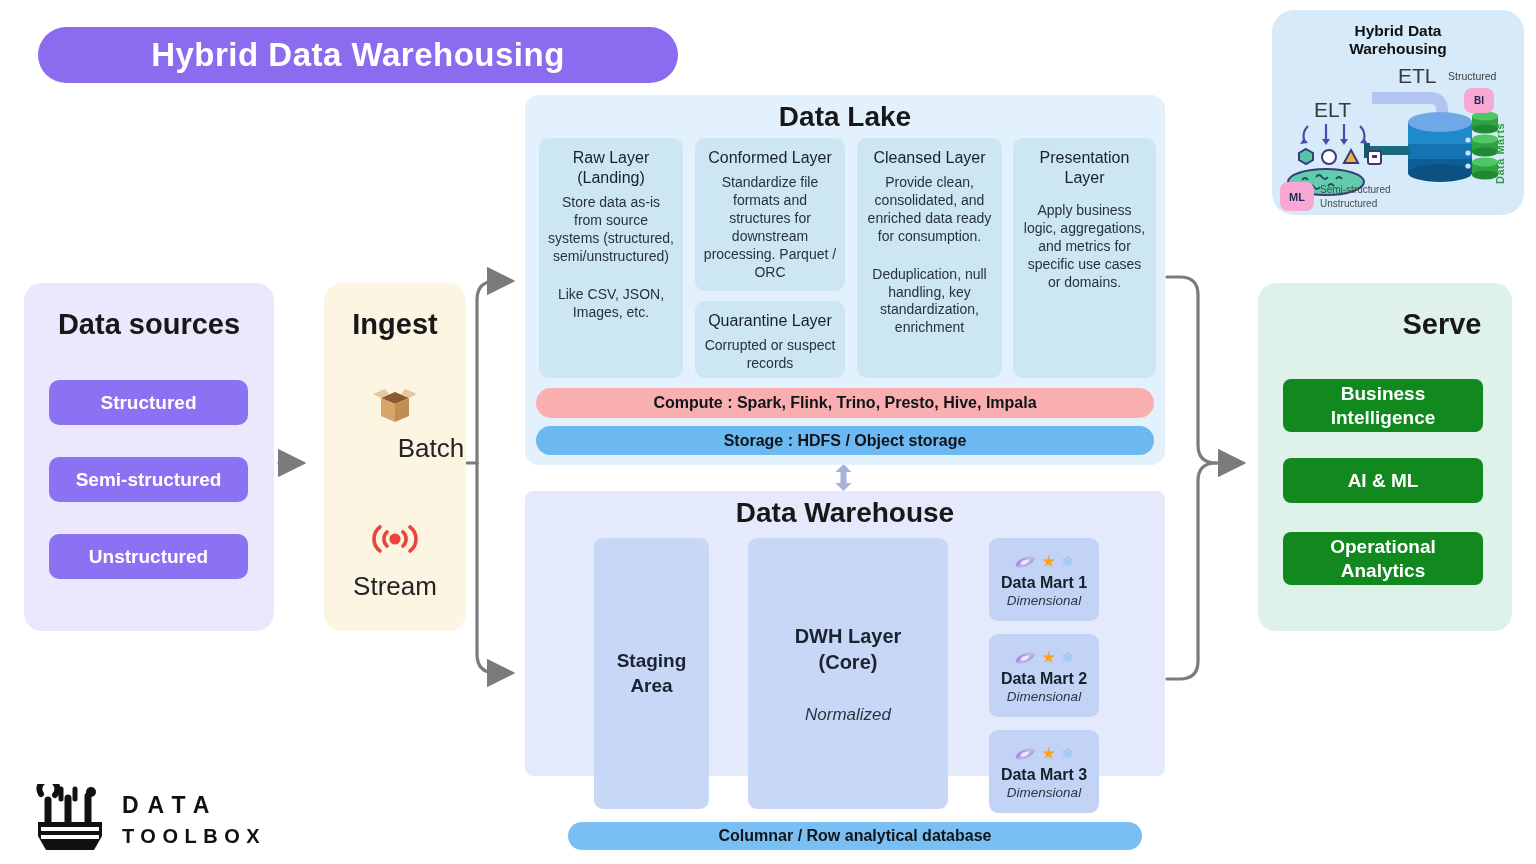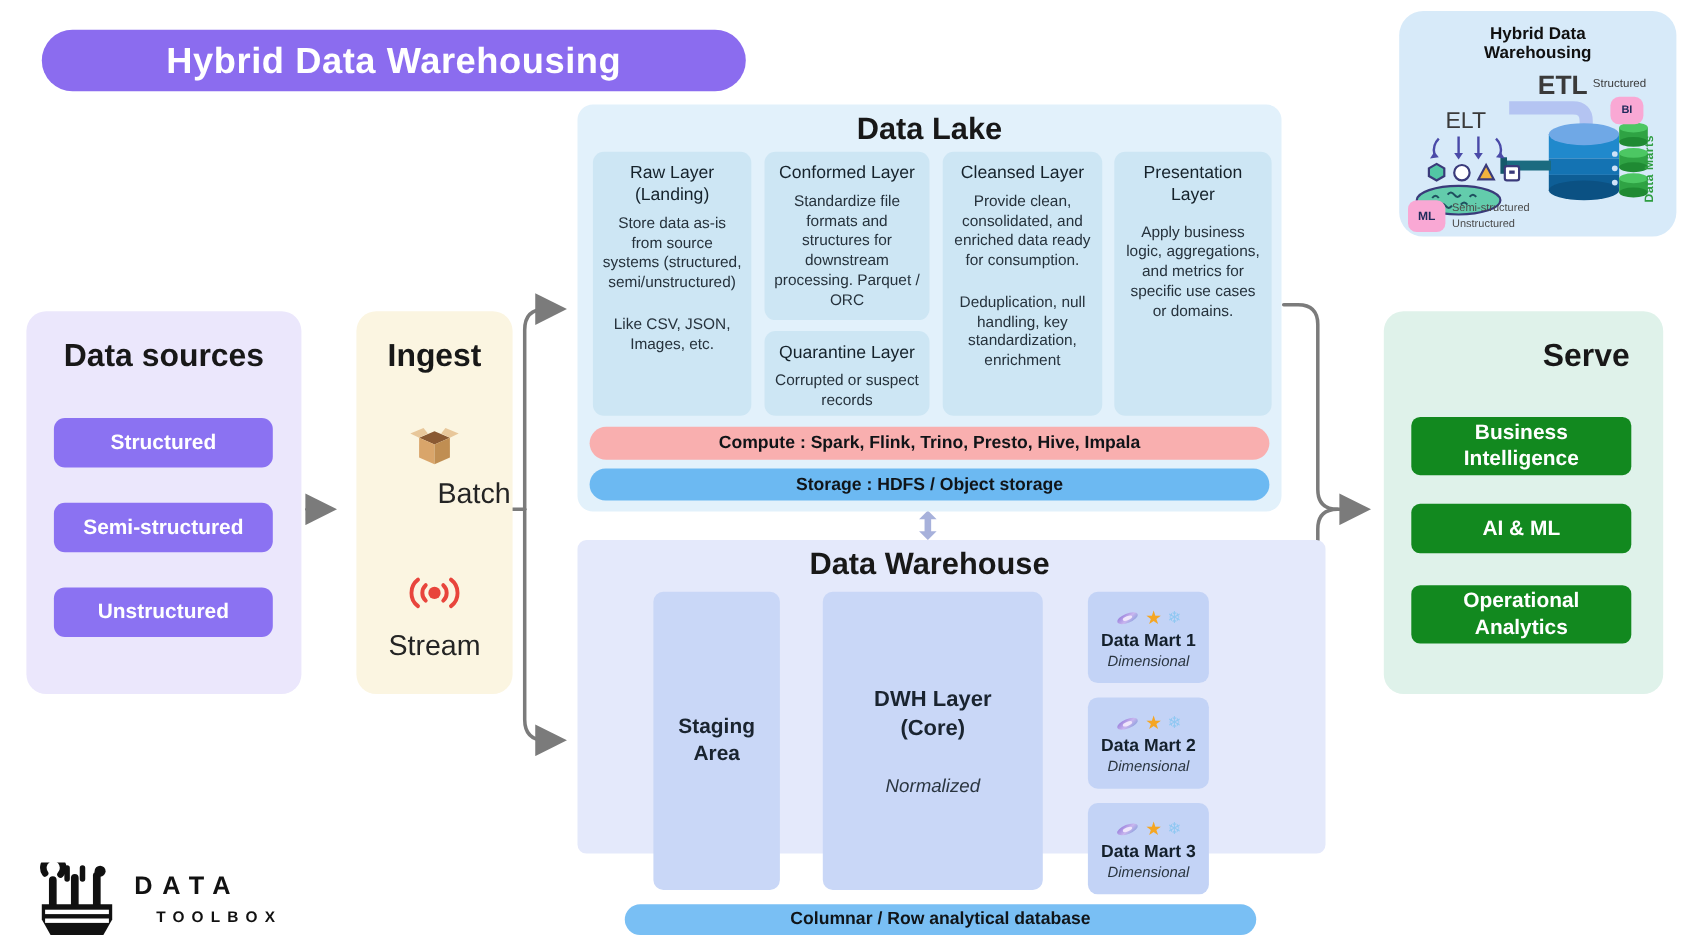--- a/index.html
+++ b/index.html
@@ -30,21 +30,21 @@
   .lake-title{left:0;top:6px;width:640px;font-size:28px;}
   .lcard{background:#cde6f4;border-radius:10px;padding:10px 8px;box-sizing:border-box;text-align:center;}
   .lcard .ct{font-weight:normal;font-size:16px;line-height:1.25;color:#15222b;}
   .lcard .cb{font-size:14px;line-height:1.28;color:#26323c;margin-top:6px;overflow-wrap:anywhere;}
   .bar{border-radius:15px;display:flex;align-items:center;justify-content:center;
        font-weight:bold;font-size:16px;color:#101418;}
   .compute-bar{left:11px;top:293px;width:618px;height:30px;background:#f9afaf;}
   .storage-bar{left:11px;top:331px;width:618px;height:29px;background:#6cb9f2;}
 
   
-  .dw-panel{left:525px;top:491px;width:640px;height:285px;background:#e4e9fb;border-radius:8px;padding-left:40px;}
+  .dw-panel{left:525px;top:491px;width:640px;height:285px;background:#e4e9fb;border-radius:8px;}
   .dw-title{left:0;top:6px;width:640px;font-size:28px;}
   .wcard{background:#c9d7f7;border-radius:9px;display:flex;flex-direction:column;align-items:center;justify-content:center;text-align:center;}
   .staging{left:69px;top:47px;width:115px;height:271px;font-weight:bold;font-size:19px;line-height:1.3;color:#1a2430;}
   .dwhcore{left:223px;top:47px;width:200px;height:271px;}
   .dwhcore .t{font-weight:bold;font-size:20px;line-height:1.3;color:#1a2430;width:120px;}
   .dwhcore .n{font-style:italic;font-size:17px;color:#2a3540;margin-top:30px;}
   .mart{left:464px;width:110px;height:83px;background:#c3d3f6;border-radius:9px;
         display:flex;flex-direction:column;align-items:center;justify-content:center;}
   .mart .icons{display:flex;align-items:center;gap:5px;height:20px;}
   .mart .nm{font-weight:bold;font-size:16px;color:#14202c;margin-top:2px;}
@@ -64,21 +64,21 @@
   .mini-title{left:56px;top:12px;width:140px;text-align:center;font-weight:bold;font-size:15.5px;line-height:1.15;color:#101010;}
   .mini-lab{position:absolute;color:#3a3a3a;}
   .badge{position:absolute;background:#f9a8d4;border-radius:8px;display:flex;align-items:center;justify-content:center;
          font-weight:bold;color:#1f2a5a;}
   .vert-green{position:absolute;left:222px;top:100px;width:16px;height:86px;color:#2e9e41;font-size:11px;font-weight:bold;
       writing-mode:vertical-rl;transform:rotate(180deg);text-align:center;letter-spacing:.5px;}
 
   
   .logo-text{left:122px;top:792px;color:#111;}
   .logo-l1{font-weight:bold;font-size:23px;letter-spacing:9px;}
-  .logo-l2{font-weight:bold;font-size:14px;letter-spacing:6.5px;margin-top:6px;margin-left:20px;}
+  .logo-l2{font-weight:bold;font-size:20px;letter-spacing:6.5px;margin-top:6px;}
 
   svg{display:block;}
   .overlay{pointer-events:none;}
 </style>
 </head>
 <body>
 
 <div id="stage">
 
   <svg width="0" height="0" style="position:absolute">
@@ -165,21 +165,21 @@
       <ellipse cx="54" cy="172" rx="38" ry="13" fill="#63ccac" stroke="#3a3a7a" stroke-width="2"></ellipse>
       <g stroke="#1f4f5f" stroke-width="1.8" fill="none">
         <path d="M30,170 q3,-4 6,0"></path>
           <path d="M44,167 q3,-4 6,0 q3,4 6,0"></path>
           <path d="M64,169 q3,-4 6,0"></path>
         <path d="M36,177 q3,-4 6,0 q3,4 6,0"></path>
           <path d="M56,176 q3,-4 6,0"></path>
       </g>
     </svg>
     <div class="abs mini-title">Hybrid Data Warehousing</div>
-    <div class="mini-lab" style="left:126px;top:54px;font-size:24px;font-weight:bold;">ETL</div>
+    <div class="mini-lab" style="left:126px;top:54px;font-size:21px;">ETL</div>
     <div class="mini-lab" style="left:42px;top:88px;font-size:21px;text-align:center;">ELT</div>
     <div class="mini-lab" style="left:176px;top:60px;font-size:10.5px;">Structured</div>
     <div class="badge" style="left:192px;top:78px;width:30px;height:25px;font-size:10px;">
       <span>BI</span>
     </div>
     <div class="badge" style="left:8px;top:172px;width:34px;height:29px;font-size:11px;">
       <span>ML</span>
     </div>
     <div class="vert-green">Data Marts</div>
     <div class="mini-lab" style="left:48px;top:174px;font-size:10px;color:#4a4a4a;">Semi-structured</div>

